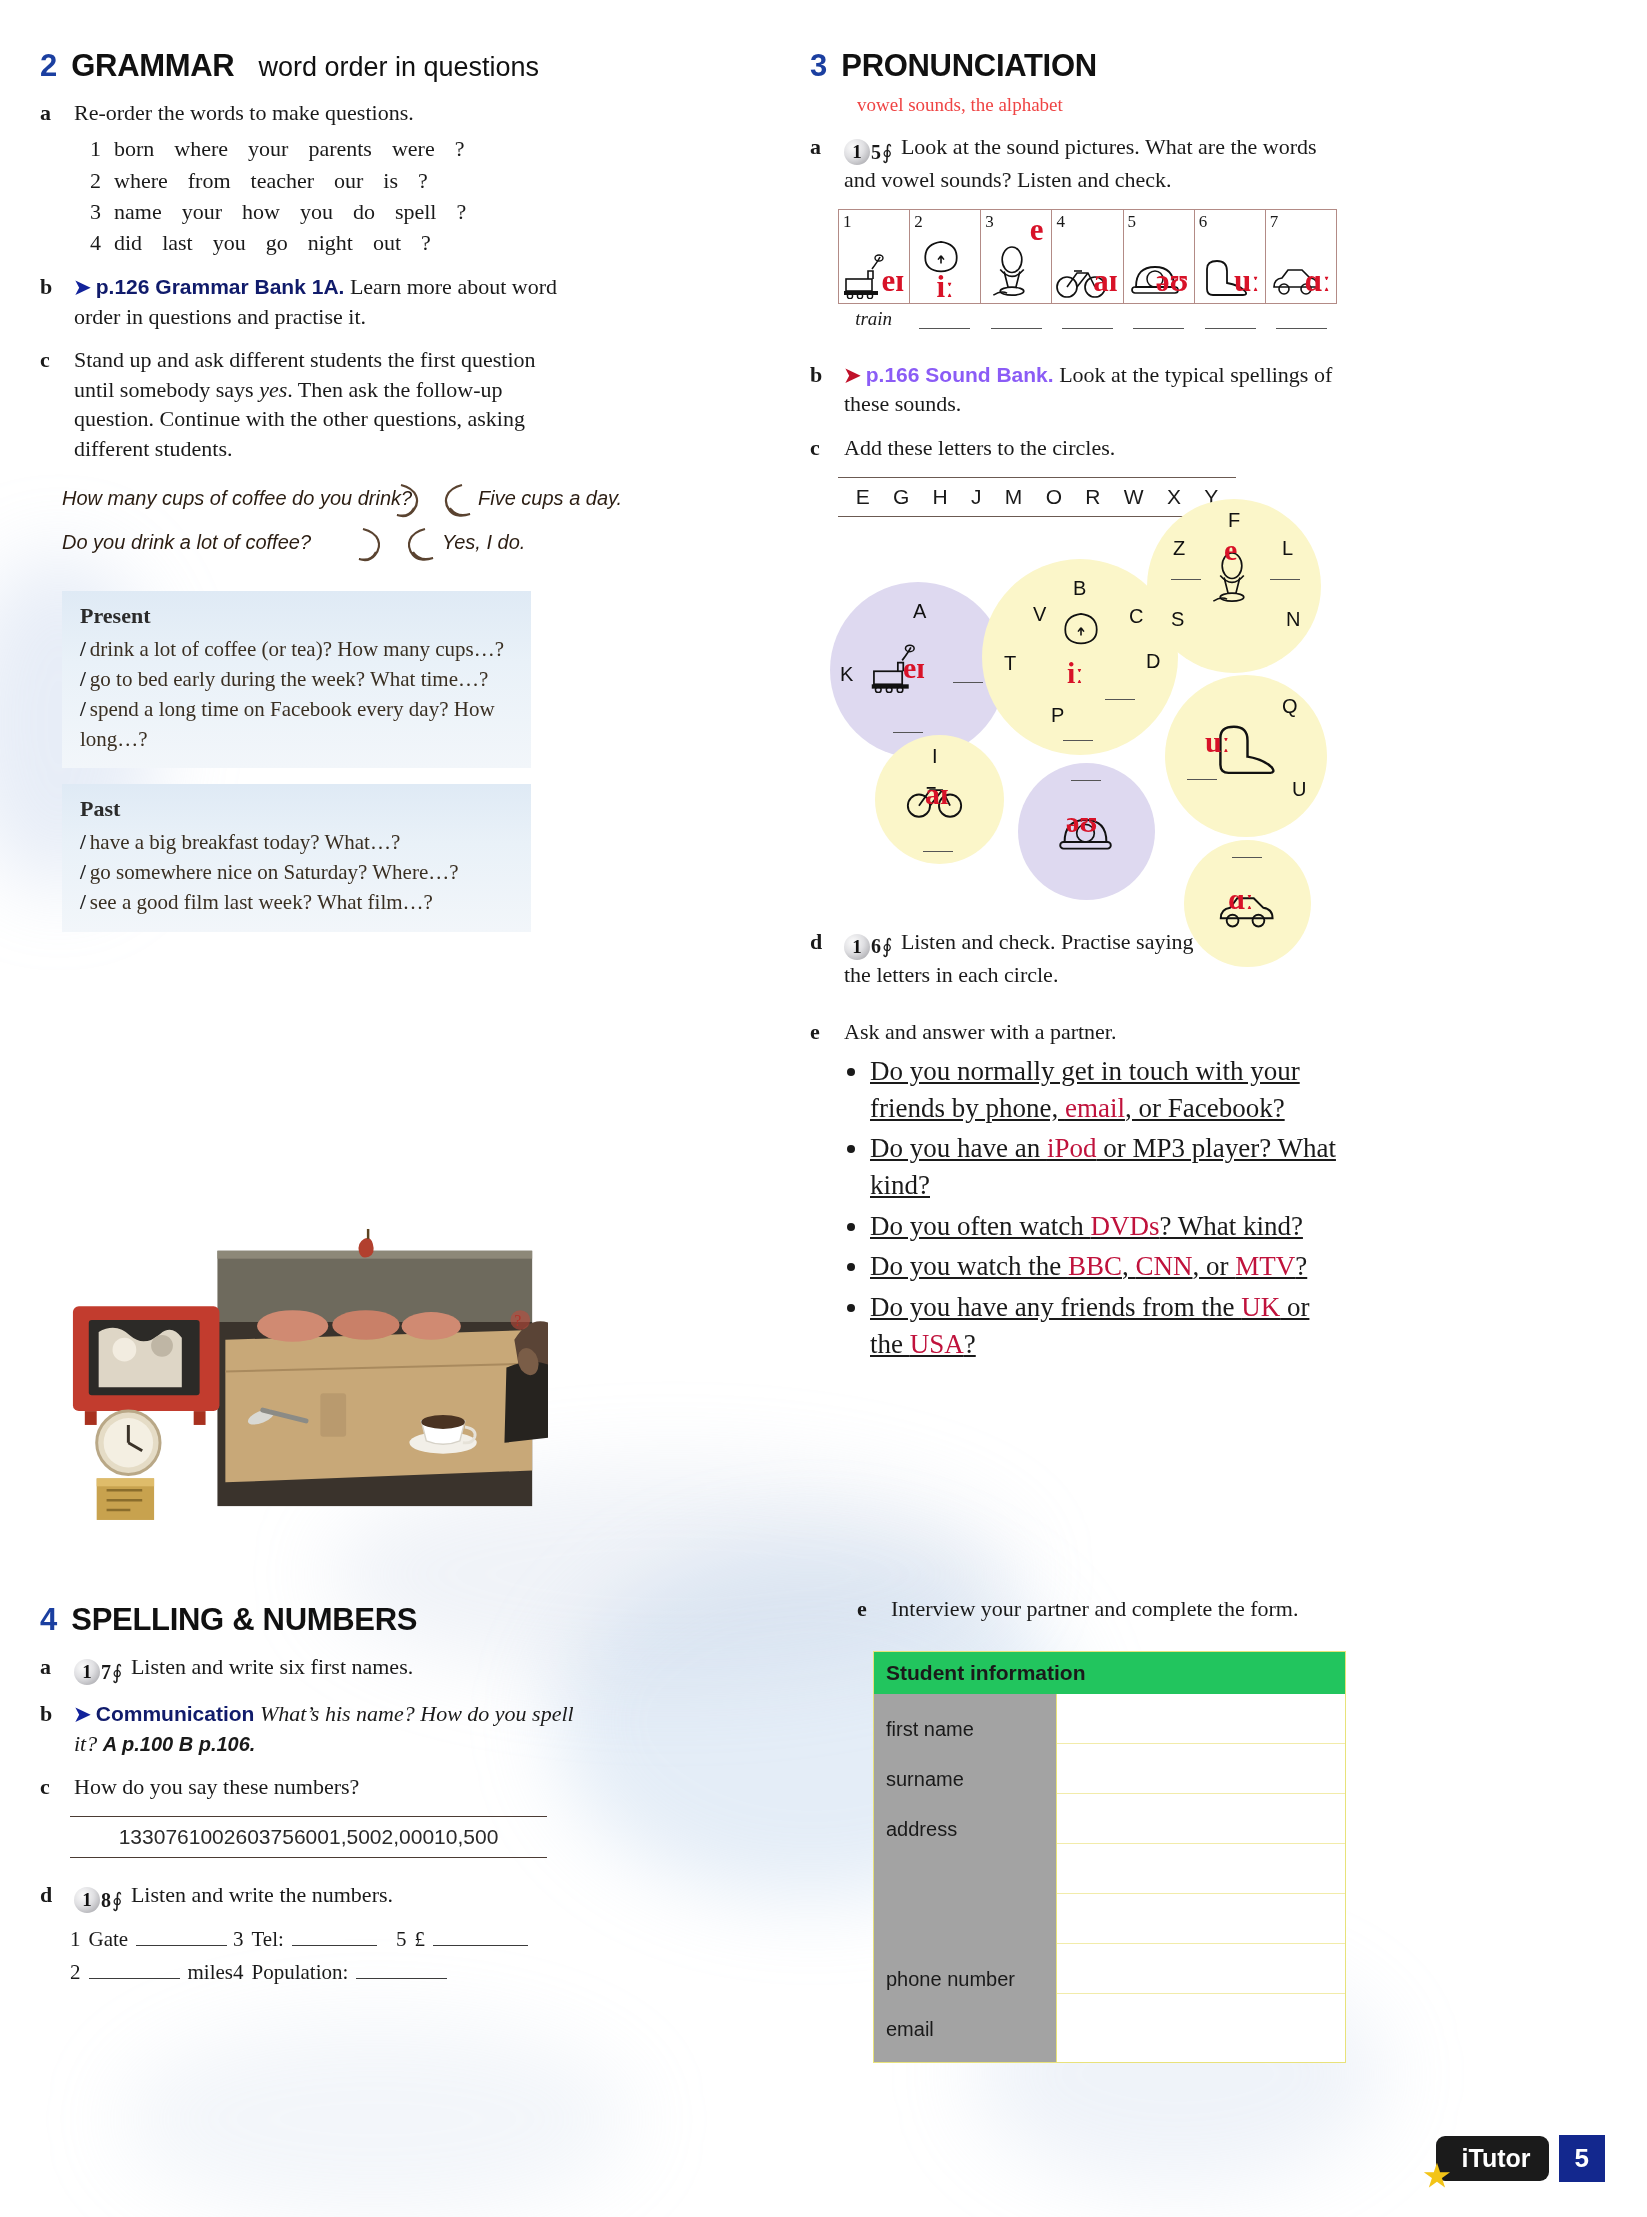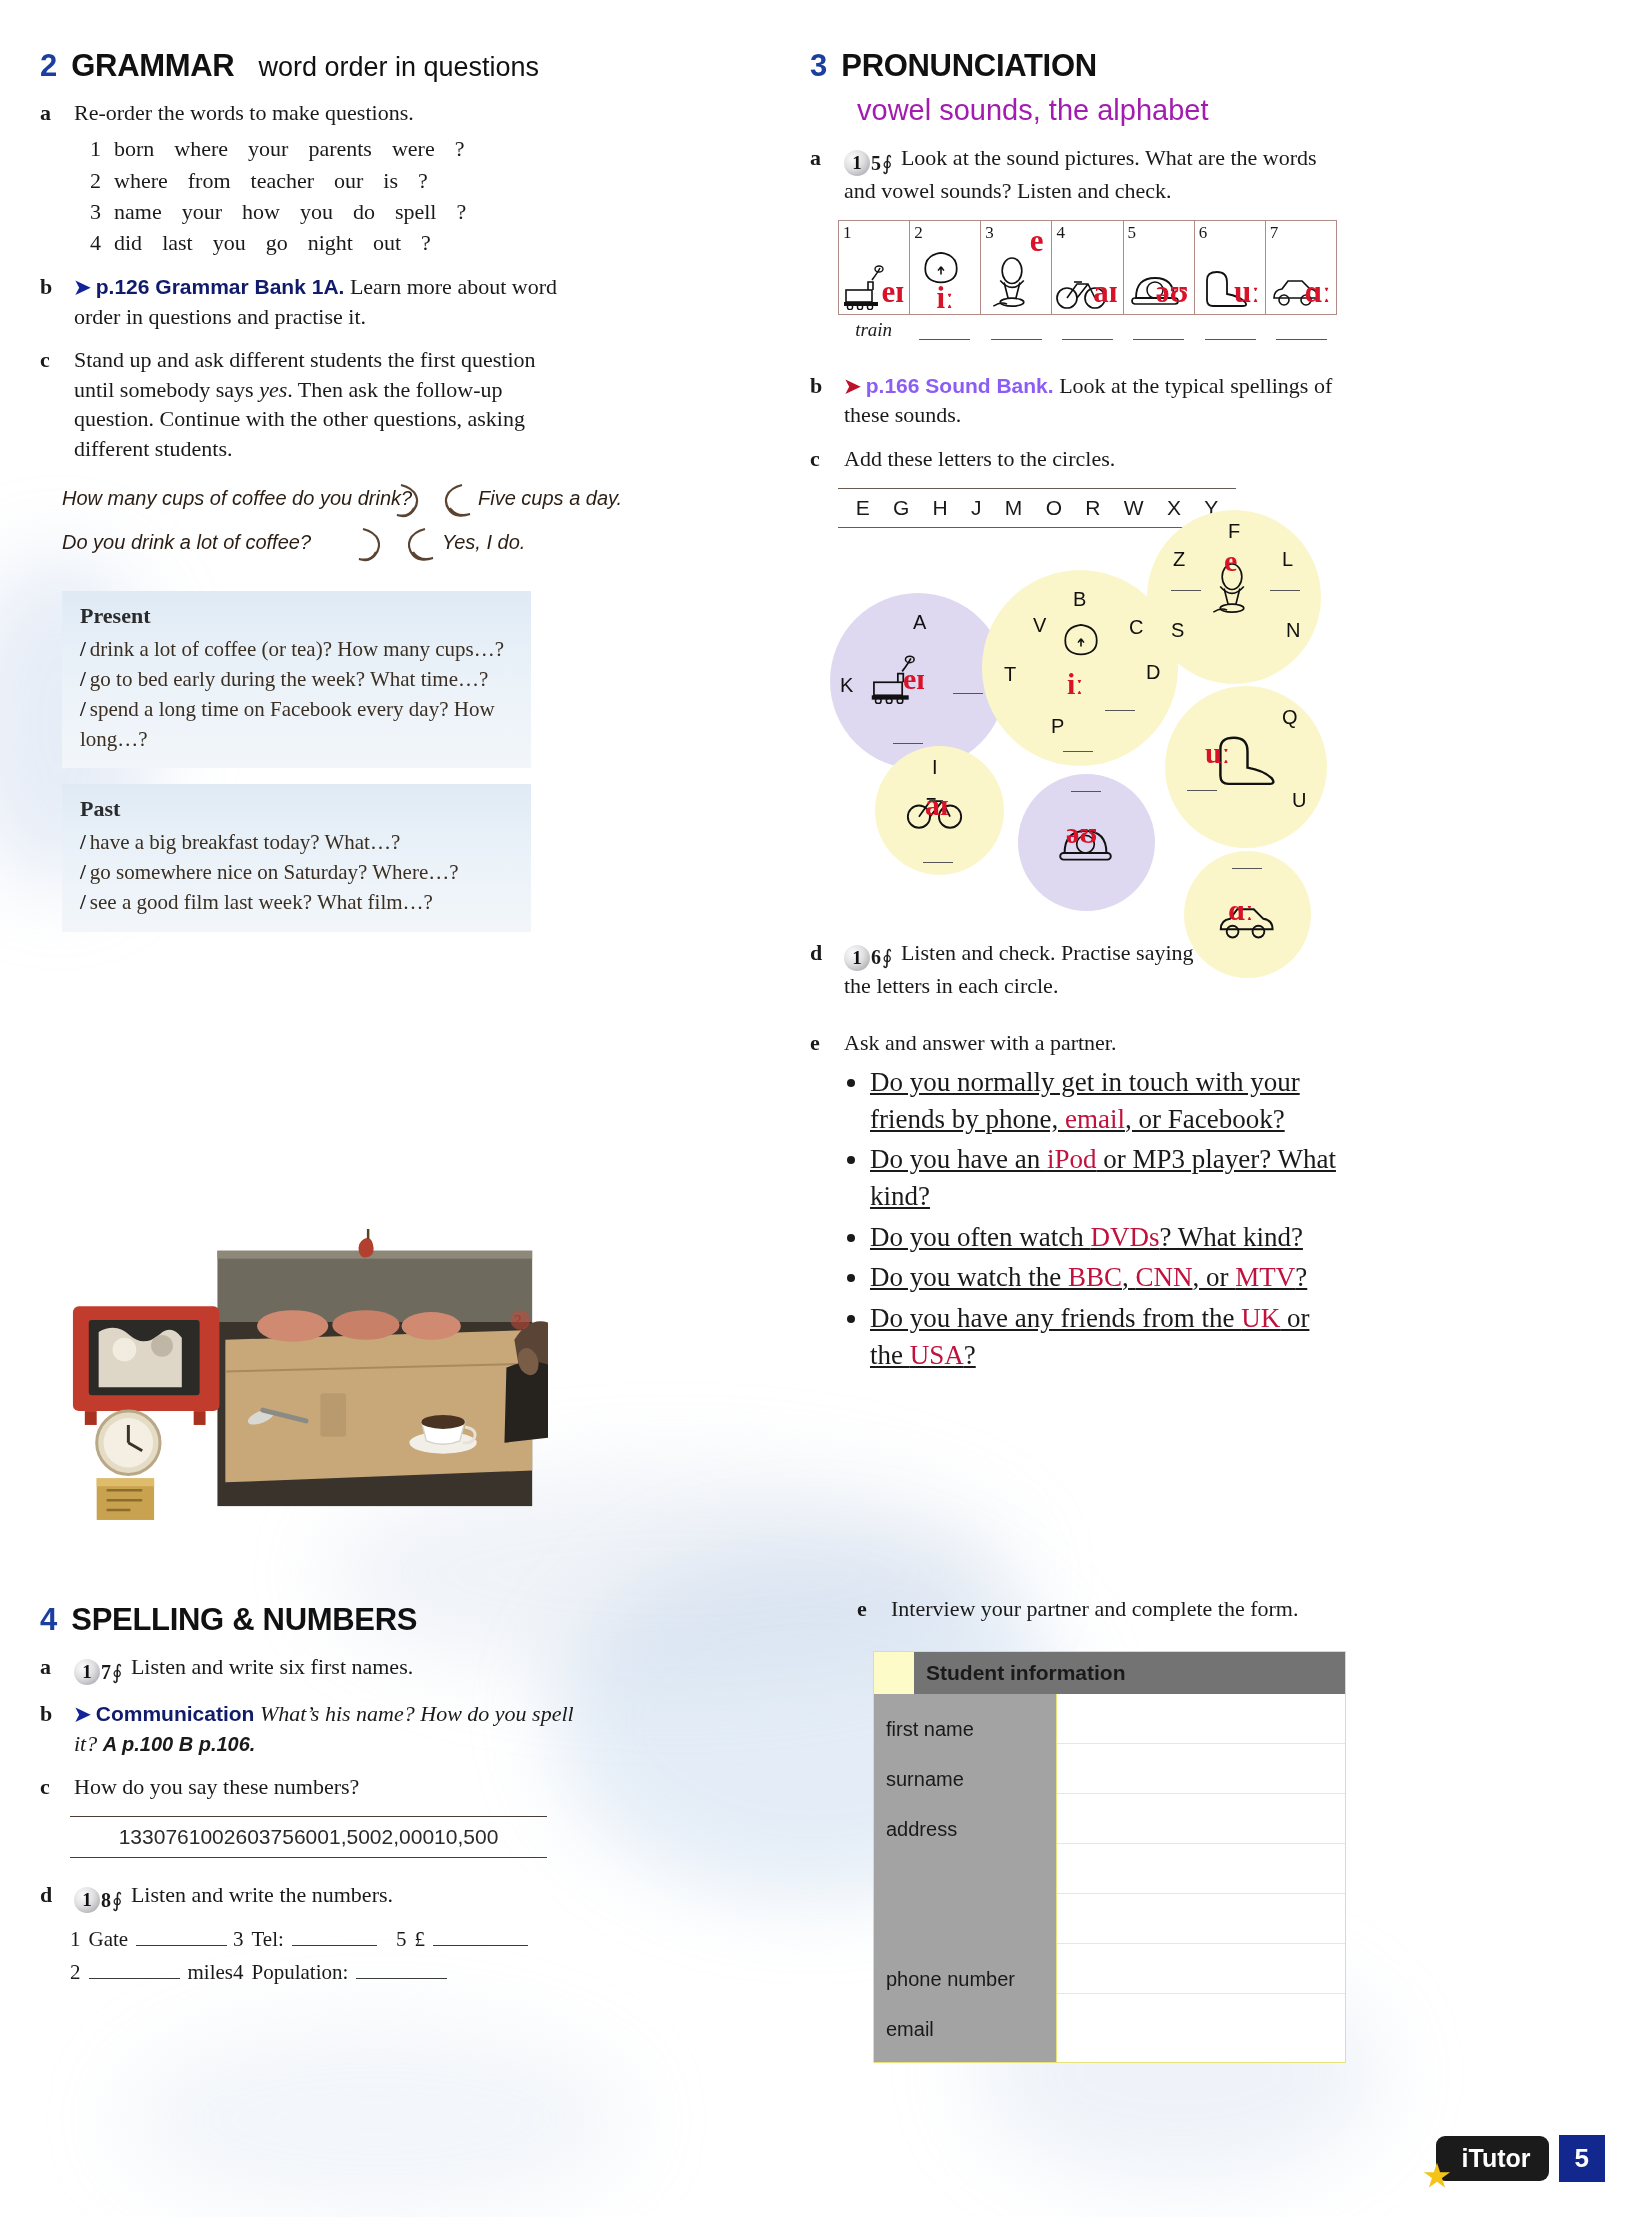--- a/index.html
+++ b/index.html
@@ -22,21 +22,21 @@
   .page{position:absolute;inset:0;}
 
   .col-left{position:absolute;left:40px;top:48px;width:525px;}
   .col-right{position:absolute;left:810px;top:48px;width:535px;}
 
   
   .sec-head{display:flex;align-items:baseline;gap:14px;margin:0 0 14px 0;}
   .sec-num{color:#1b3fa0;font-family:"Liberation Sans",sans-serif;font-weight:bold;font-size:31px;}
   .sec-title{font-family:"Liberation Sans",sans-serif;font-weight:bold;font-size:31px;letter-spacing:-0.3px;color:#111;}
   .sec-sub{font-family:"Liberation Sans",sans-serif;font-size:27px;color:#111;font-weight:normal;margin-left:10px;}
-  .sec-sub2{font-family:Liberation Sans, sans-serif;font-size:29px;color:#a21caf;margin:-4px 0 16px 47px;}
+  .sec-sub2{font-family:Liberation Serif, serif;font-size:19px;color:#ef4444;margin:-4px 0 16px 47px;}
 
   
   .ex{display:flex;margin-bottom:14px;}
   .ex-letter{font-family:"Liberation Serif",serif;font-weight:bold;font-size:22px;width:34px;flex:none;line-height:1.35;}
   .ex-body{flex:1;font-size:22px;line-height:1.34;}
 
   
   .wordline{display:flex;gap:0;font-size:22px;line-height:1.42;margin-left:16px;}
   .wordline .n{width:24px;flex:none;}
   .wordline .w{display:flex;gap:20px;}
@@ -113,21 +113,21 @@
   .fill-grid{display:flex;flex-wrap:wrap;margin:10px 0 0 30px;font-size:21px;}
   .fill-item{width:163px;margin-bottom:8px;display:flex;gap:8px;align-items:baseline;}
   .fill-item .fn{font-weight:normal;}
   .ul-blank{display:inline-block;border-bottom:1.4px solid #3b3b3b;height:17px;}
 
   
   .form{
     position:absolute;left:873px;top:1651px;width:473px;border:1px solid #e8e27a;box-sizing:border-box;
     background:#fdfbc8;
   }
-  .form-title{background:#737373;font-family:"Liberation Sans",sans-serif;font-weight:bold;font-size:21px;padding:9px 12px;color:#1a1a1a;margin-left:40px;}
+  .form-title{background:#22c55e;font-family:"Liberation Sans",sans-serif;font-weight:bold;font-size:21px;padding:9px 12px;color:#1a1a1a;}
   .form-body{display:flex;}
   .form-labels{width:182px;padding:10px 0 8px 12px;box-sizing:border-box;background:#a3a3a3;}
   .form-labels div{font-family:"Liberation Sans",sans-serif;font-size:20px;line-height:50px;height:50px;color:#1a1a1a;}
   .form-fields{flex:1;background:#ffffff;border-left:1px solid #e8e27a;}
   .form-fields div{height:50px;border-bottom:1px solid #f2ecaa;box-sizing:border-box;}
   .form-fields div:last-child{border-bottom:none;}
 
   
   .footer{position:absolute;right:42px;bottom:36px;display:flex;align-items:center;gap:10px;}
   .itutor{background:#1b1b1b;color:#fff;border-radius:9px;padding:8px 18px 8px 26px;position:relative;

